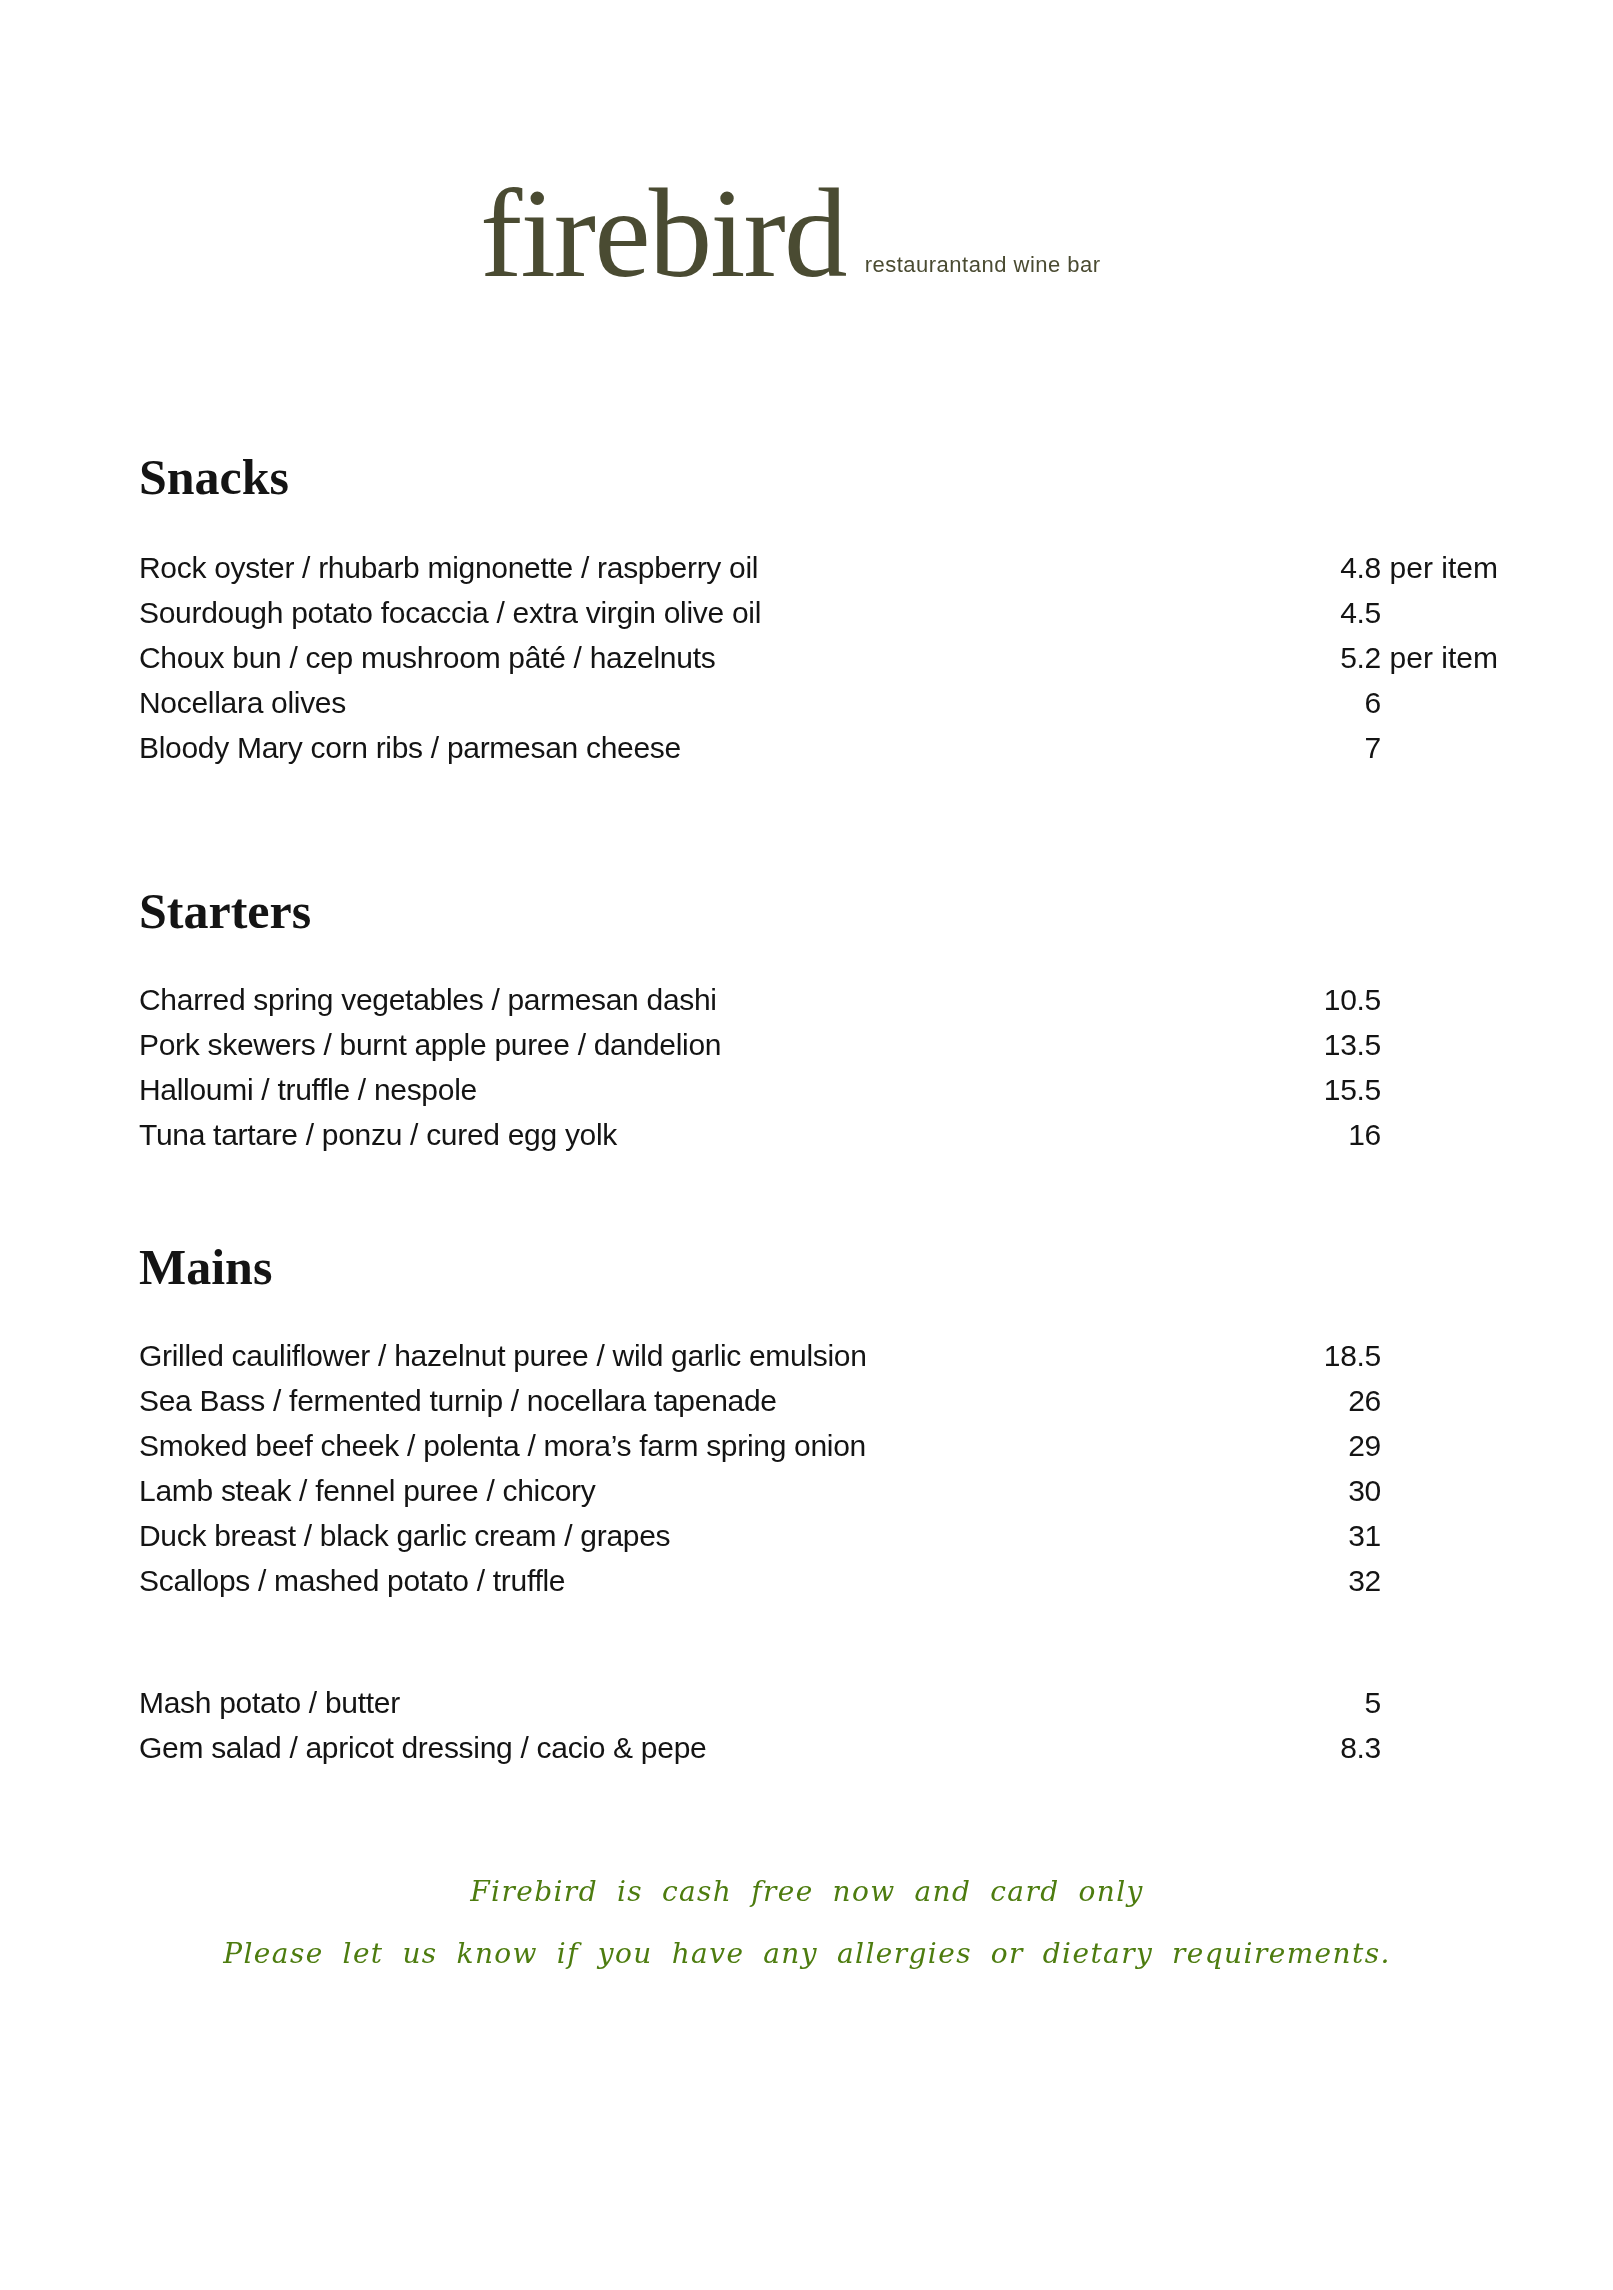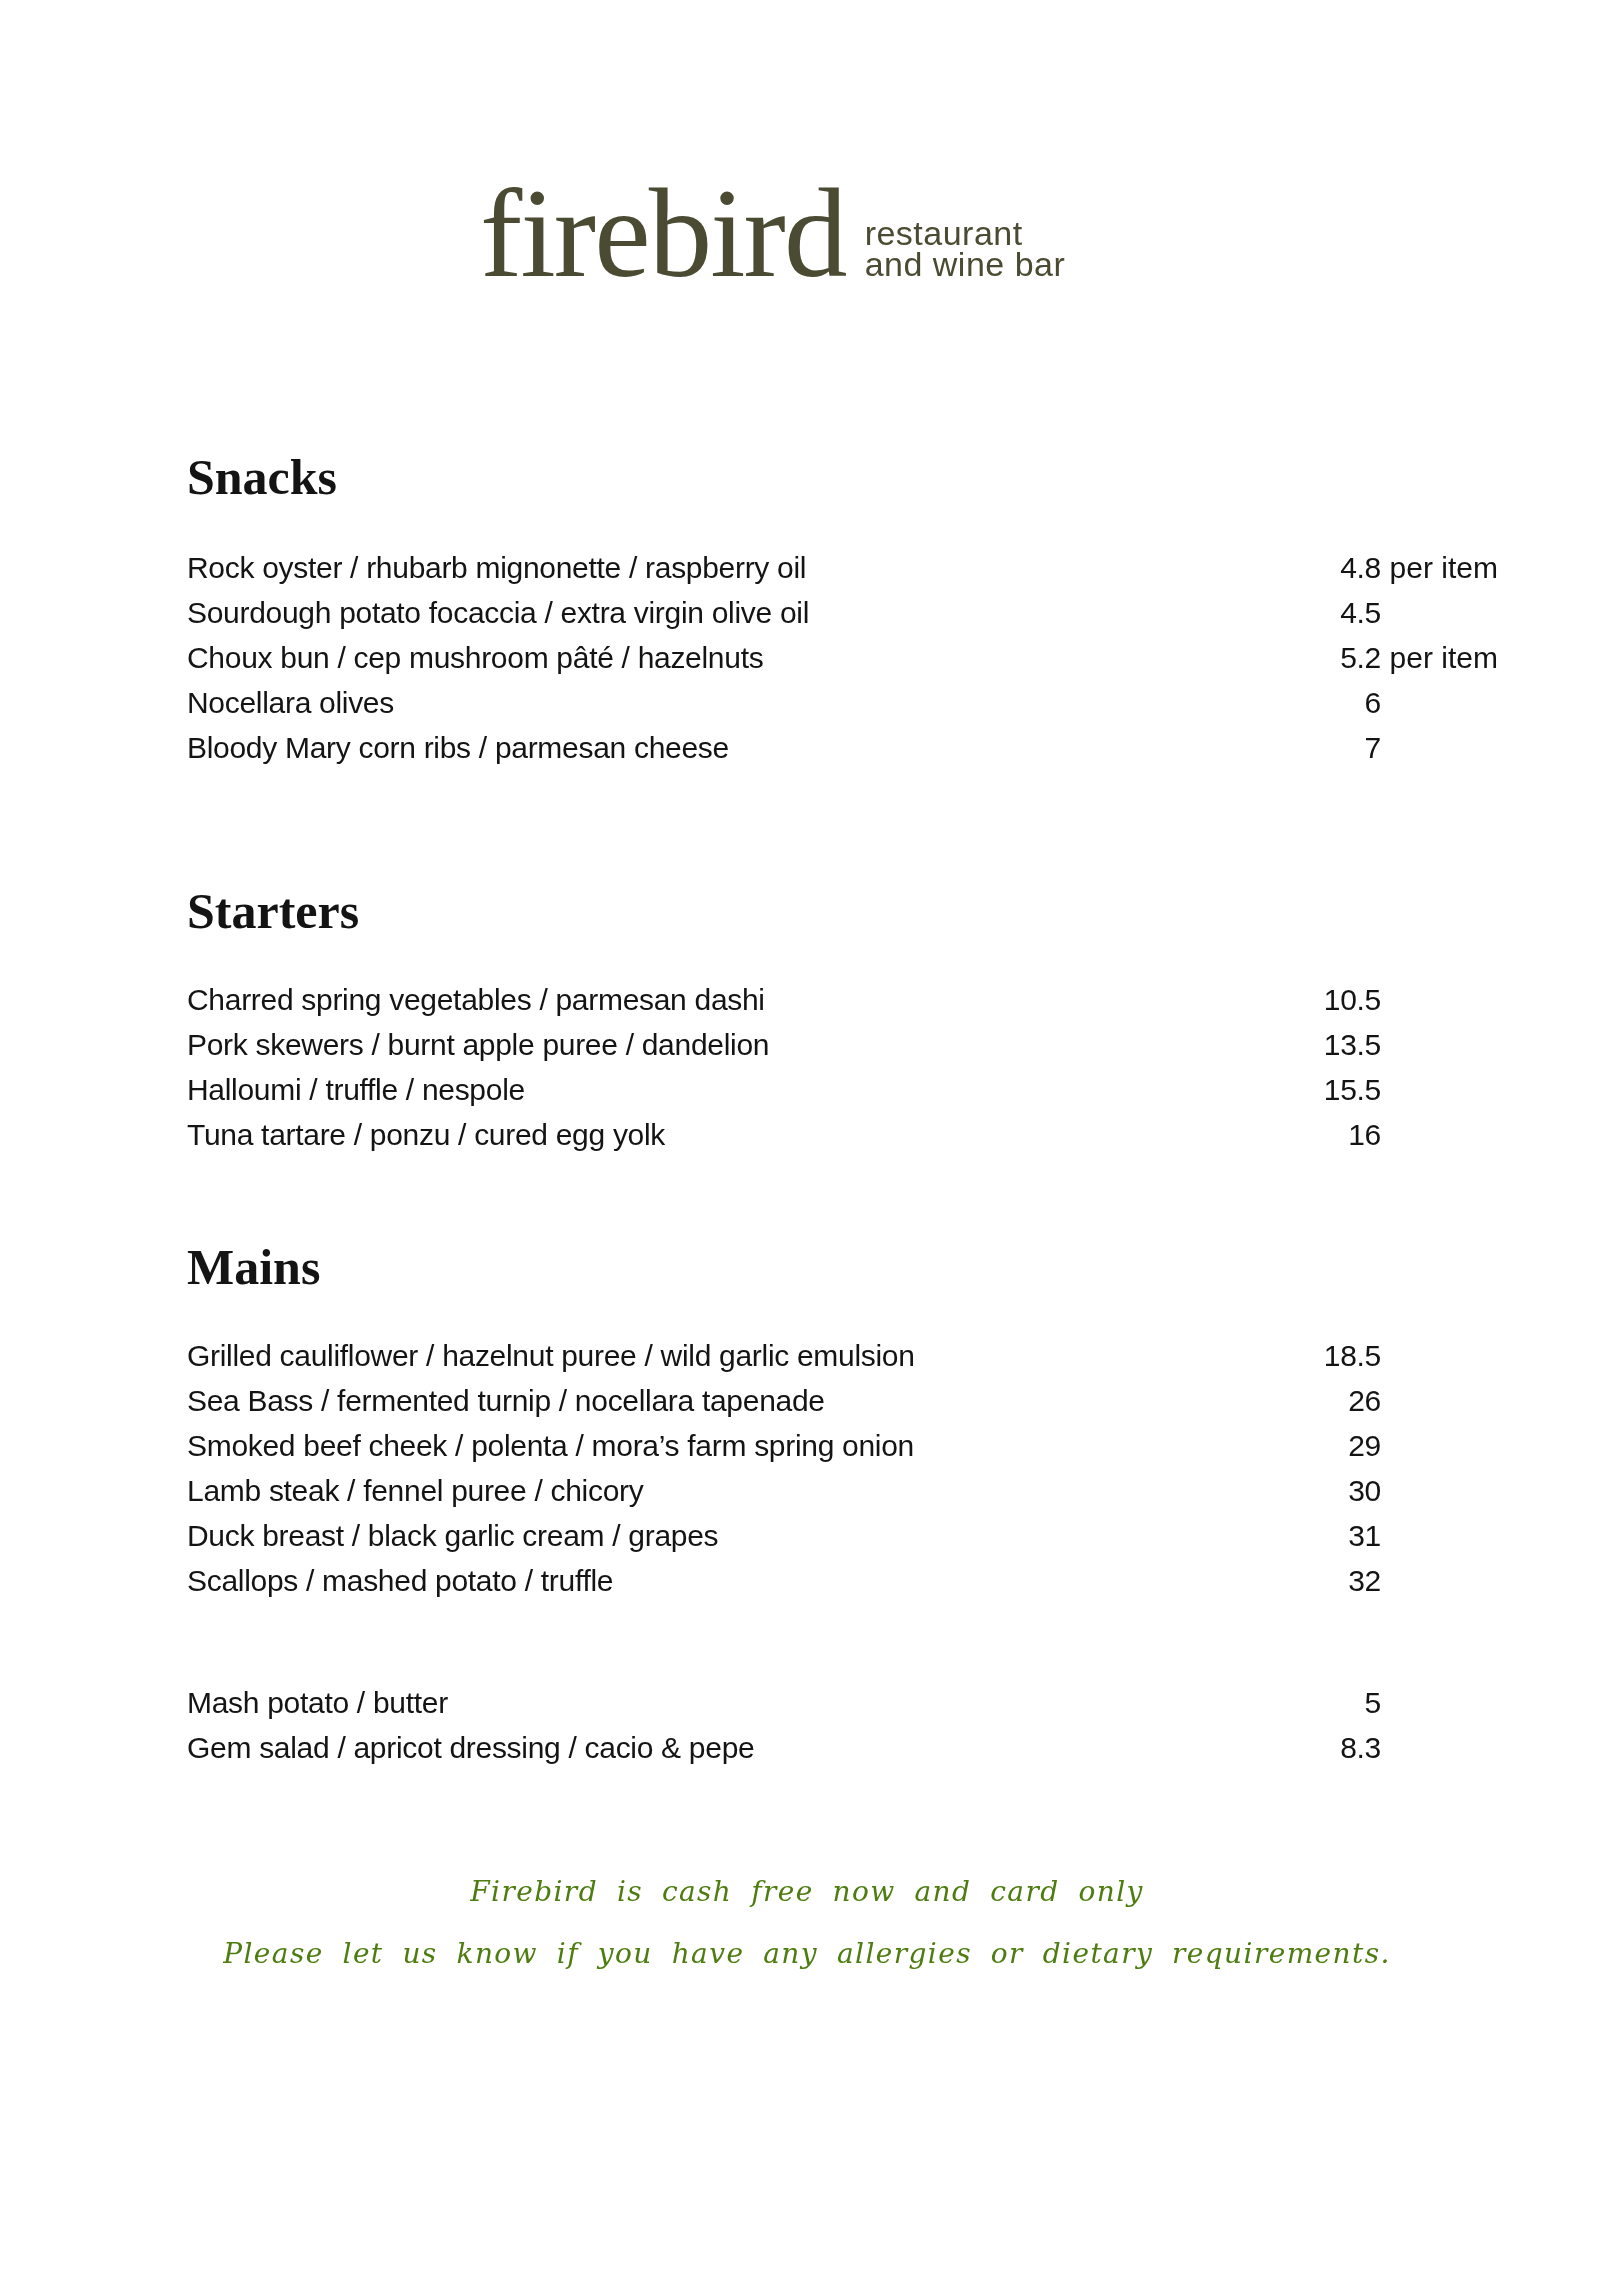--- a/index.html
+++ b/index.html
@@ -21,24 +21,24 @@
   }
   .logo-word {
     font-family:"Liberation Serif", serif;
     font-weight:400;
     font-size:127px;
     line-height:0.98;
     letter-spacing:-1.9px;
   }
   .logo-tag {
     display:flex;
-    flex-direction:column;
+    flex-direction:row;
     margin-left:19px;
     padding-bottom:15.4px;
-    font-size:34px;
+    font-size:22px;
     line-height:31px;
     letter-spacing:0.5px;
   }
   
   .content {
     padding-left:139px;
     padding-right:120px;
   }
   .menu-section .section-title {
     font-family:"Liberation Serif", serif;
@@ -82,21 +82,21 @@
 <div class="page">
 
   <header class="logo" style="color: rgb(74, 75, 50);">
     <span class="logo-word">firebird</span>
     <span class="logo-tag">
       <span>restaurant</span>
       <span>and wine bar</span>
     </span>
   </header>
 
-  <main class="content" style="color: rgb(20, 20, 20); margin-left: 48px;">
+  <main class="content" style="color: rgb(20, 20, 20);">
     <div id="sections-host">
   <section class="menu-section section-snacks">
     <h2 class="section-title">Snacks</h2>
     <div class="rows">
   <div class="row">
     <span class="item-name">Rock oyster / rhubarb mignonette / raspberry oil</span>
     <span class="item-price">4.8</span>
     <span class="item-unit">per item</span>
   </div>
 

